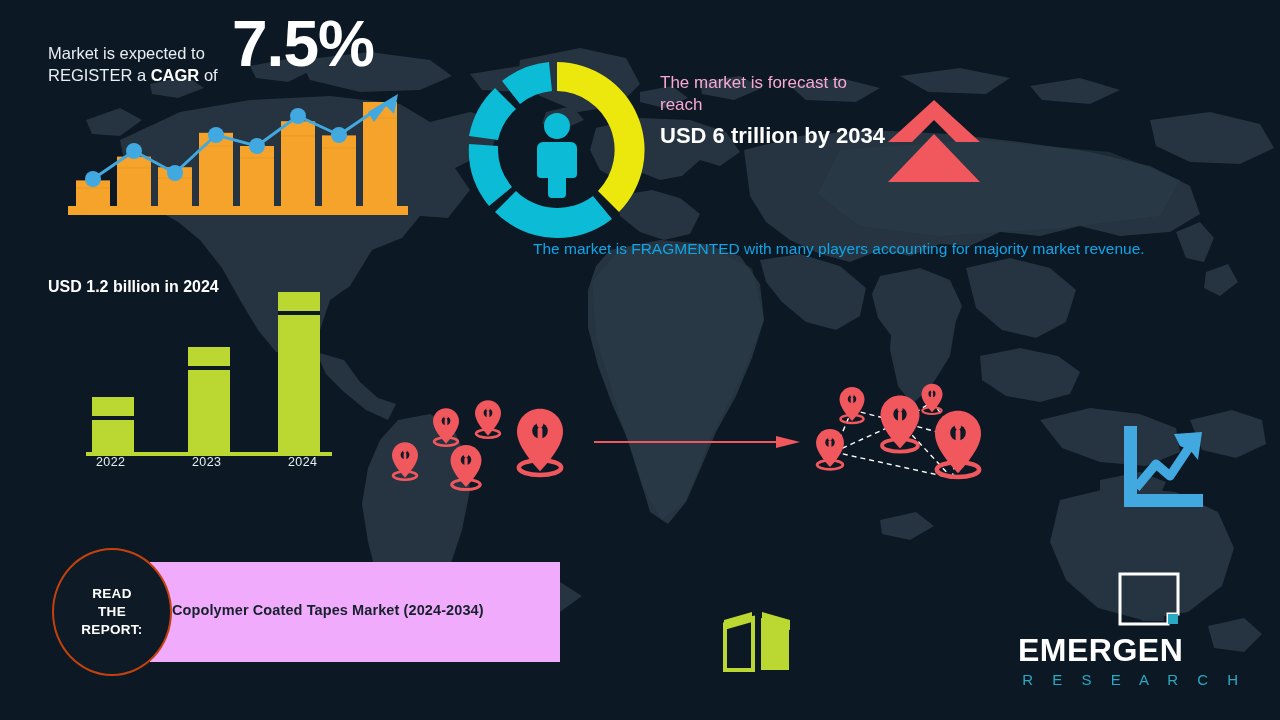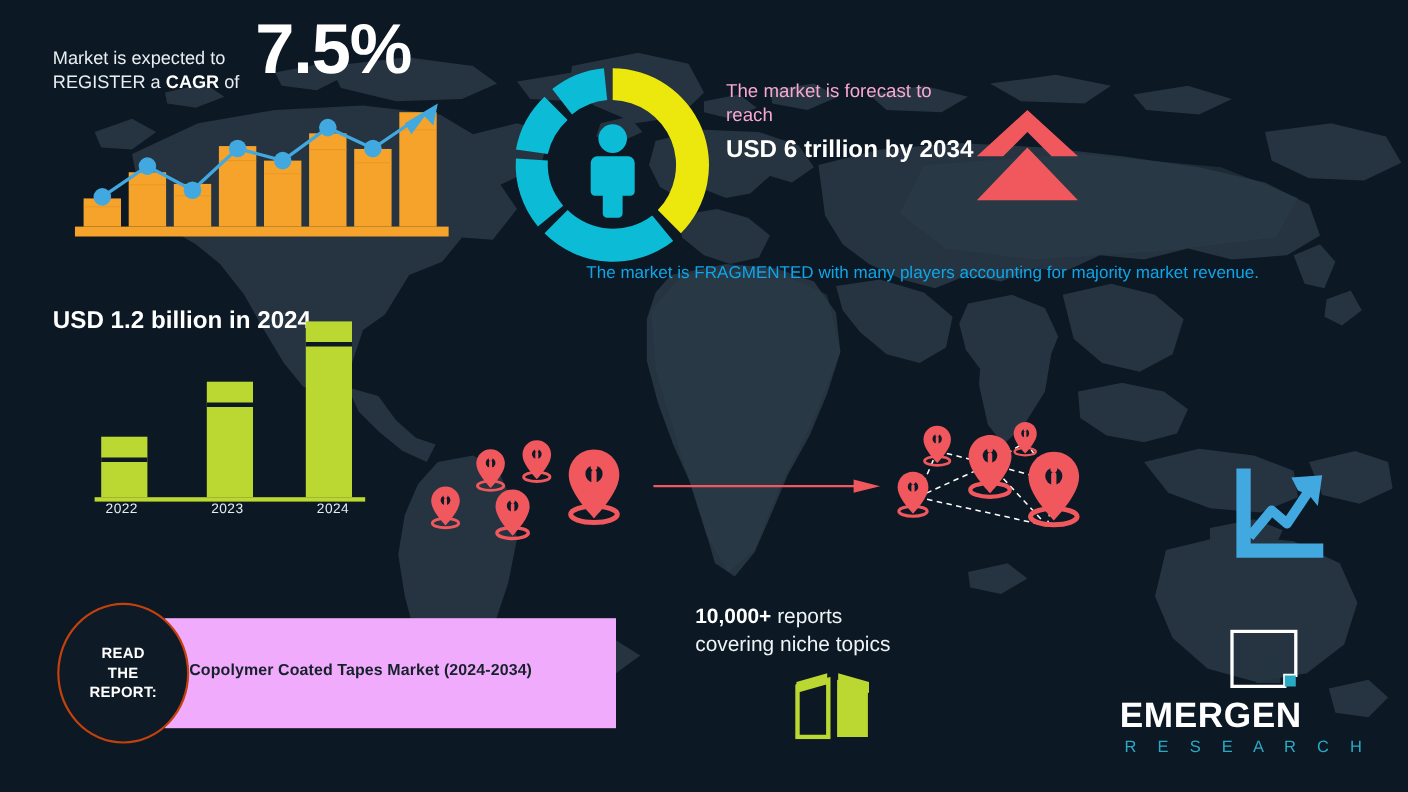--- a/index.html
+++ b/index.html
@@ -35,21 +35,21 @@
   .forecast .big { font-size:22px; font-weight:bold; color:#fff; line-height:1.25; margin-top:6px; }
   .redarrows { position:absolute; left:884px; top:96px; width:100px; height:90px; }
 
   
   .fragmented { position:absolute; left:533px; top:238px; width:700px;
                 font-size:15.5px; color:#0ea5e9; line-height:1.45; font-weight:400; }
 
   
   .valued { position:absolute; left:48px; top:272px; width:280px; }
   .valued .small { font-size:16.5px; color:#e3eaef; line-height:1.3; }
-  .valued .big { font-size:22px; font-weight:bold; color:#fff; line-height:1.3; margin-top:5px; }
+  .valued .big { font-size:16px; font-weight:bold; color:#fff; line-height:1.3; margin-top:5px; }
 
   
   .greenchart { position:absolute; left:78px; top:292px; width:260px; height:180px; }
   .gyear { position:absolute; font-size:12.5px; color:#e7eef2; letter-spacing:.4px; }
 
   
   .pins-left  { position:absolute; left:378px; top:382px; width:210px; height:115px; }
   .pins-right { position:absolute; left:800px; top:380px; width:215px; height:125px; }
   .redline    { position:absolute; left:592px; top:432px; width:212px; height:20px; }
 
@@ -329,24 +329,20 @@
     <path d="M56 10 L84 8 L80 36 L72 26 L62 22 Z" fill="#42a9e0"></path>
   </svg>
 
   <div class="readbar">
     <div class="title">Copolymer Coated Tapes Market (2024-2034)</div>
   </div>
   <div class="readcircle">
     <span><span>READ</span><br><span>THE</span><br><span>REPORT:</span></span>
   </div>
 
-  <div class="reports">
-    <div class="line"><b>10,000+</b><span> reports</span></div>
-    <div class="line">covering niche topics</div>
-  </div>
   <svg class="bookicon" viewBox="0 0 70 62">
     <path d="M2 10 L30 2 L30 12 L2 20 Z" fill="#bbd731"></path>
     <path d="M68 10 L40 2 L40 12 L68 20 Z" fill="#bbd731"></path>
     <path d="M3 14 L31 8 L31 60 L3 60 Z" fill="none" stroke="#bbd731" stroke-width="4"></path>
     <path d="M67 14 L39 8 L39 60 L67 60 Z" fill="#bbd731"></path>
   </svg>
 
   <div class="logo">
     <svg class="logo-sq" viewBox="0 0 62 62">
       <path d="M2 2 h58 v40 h-10 v10 h-48 Z" fill="none" stroke="#ffffff" stroke-width="3"></path>

